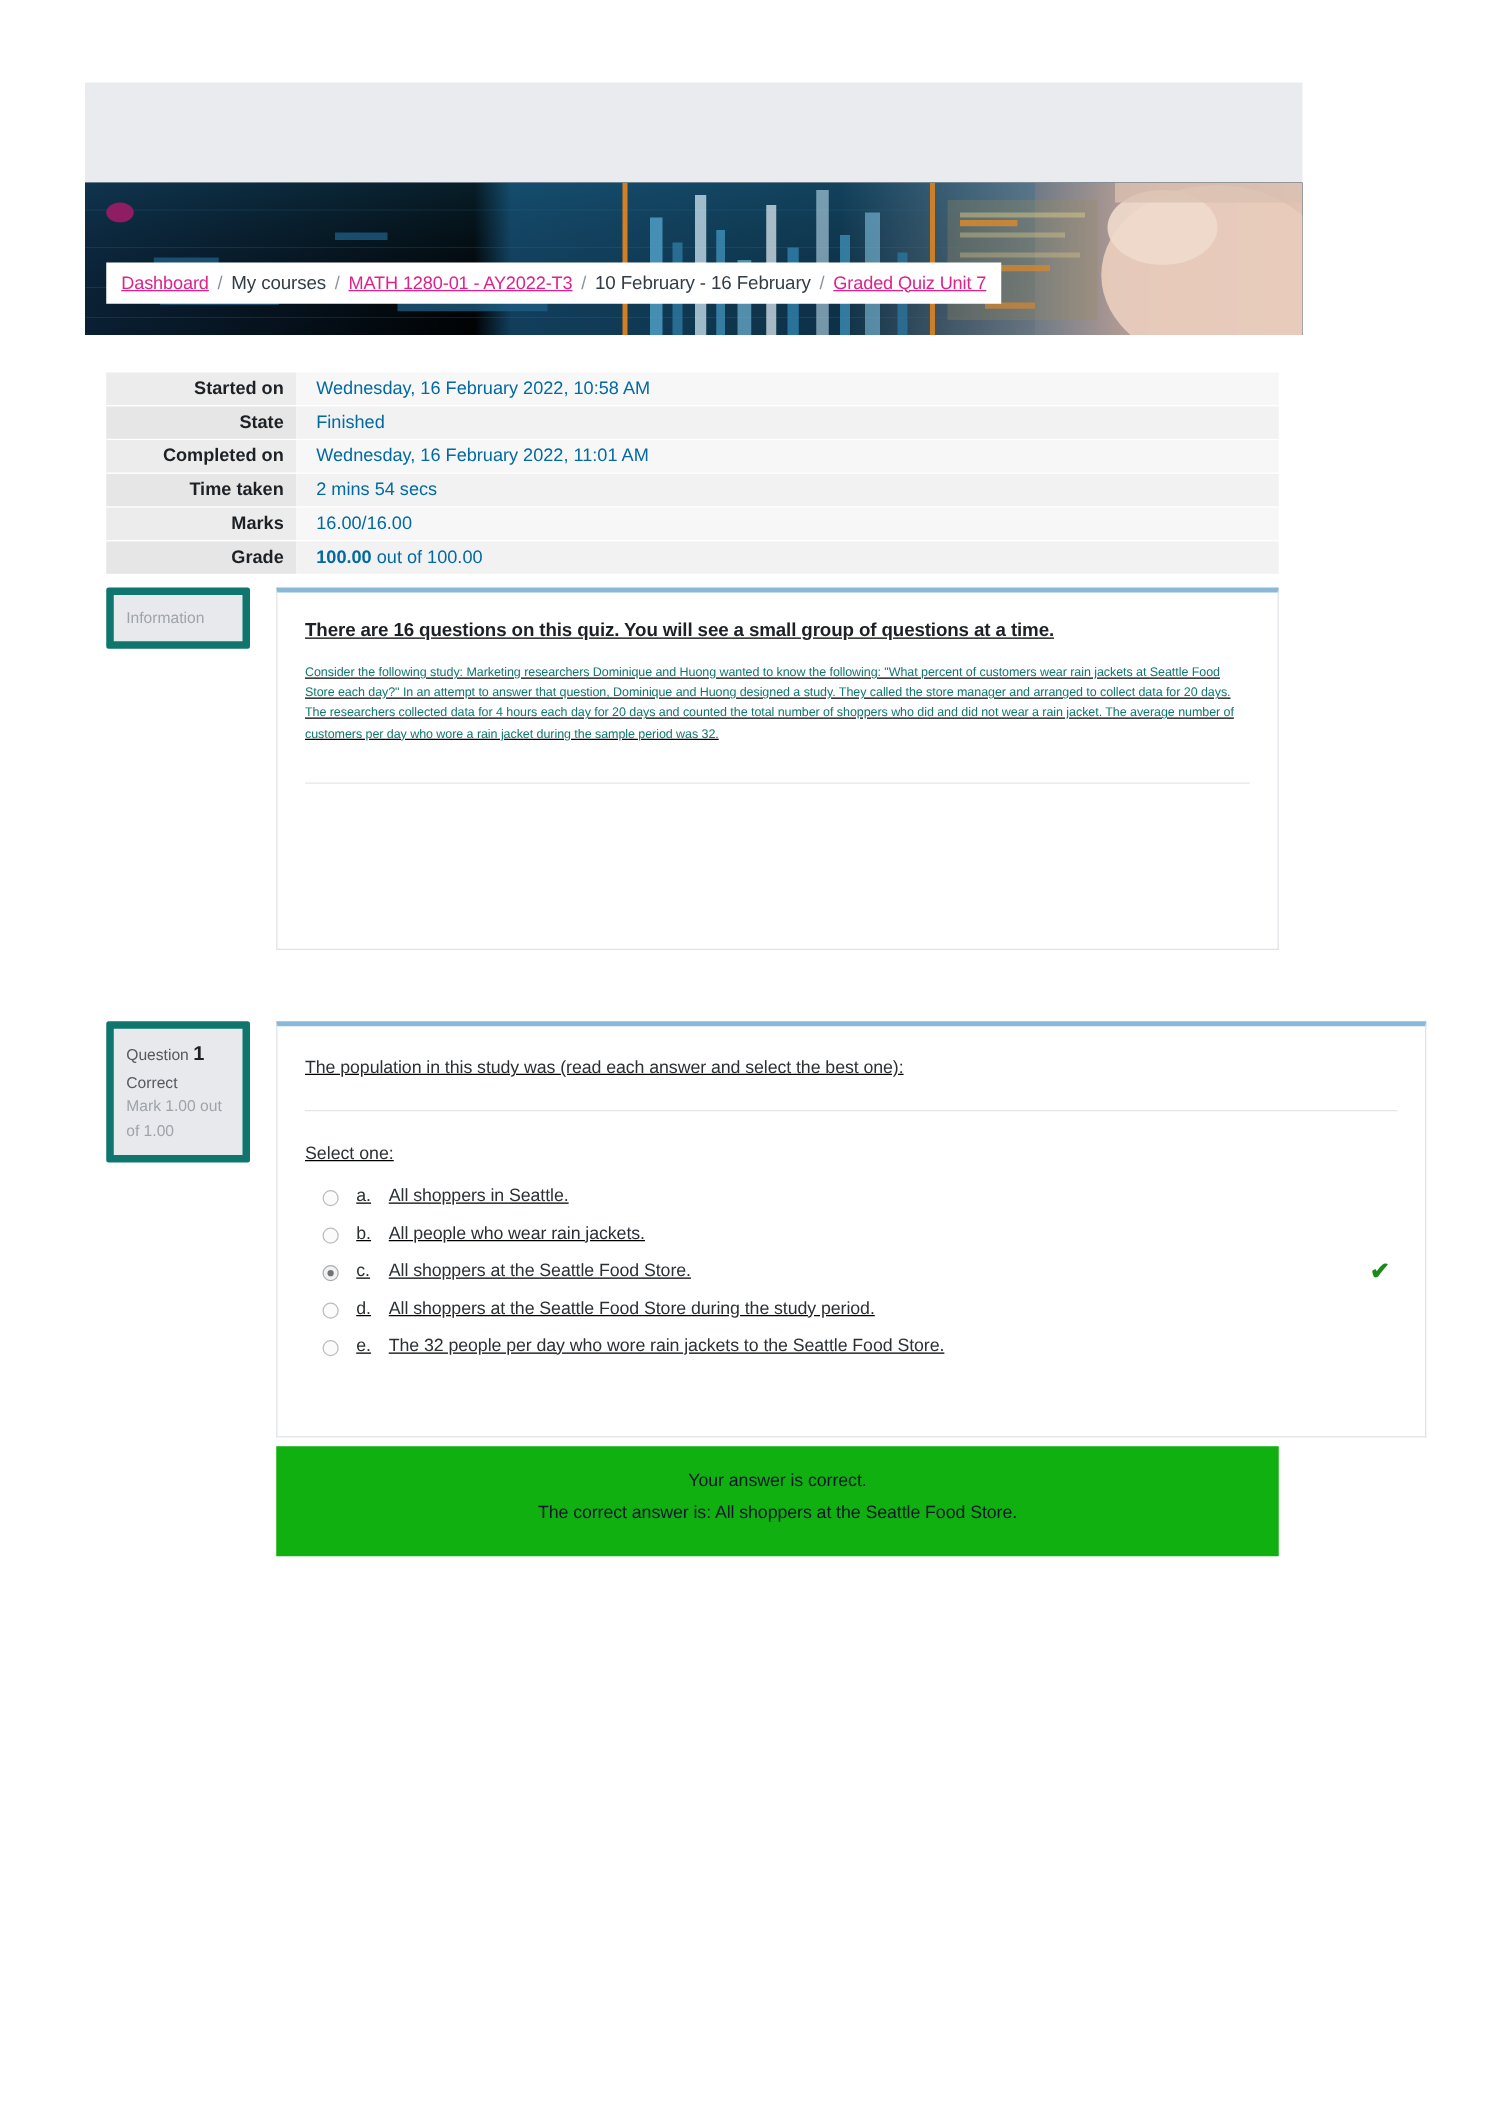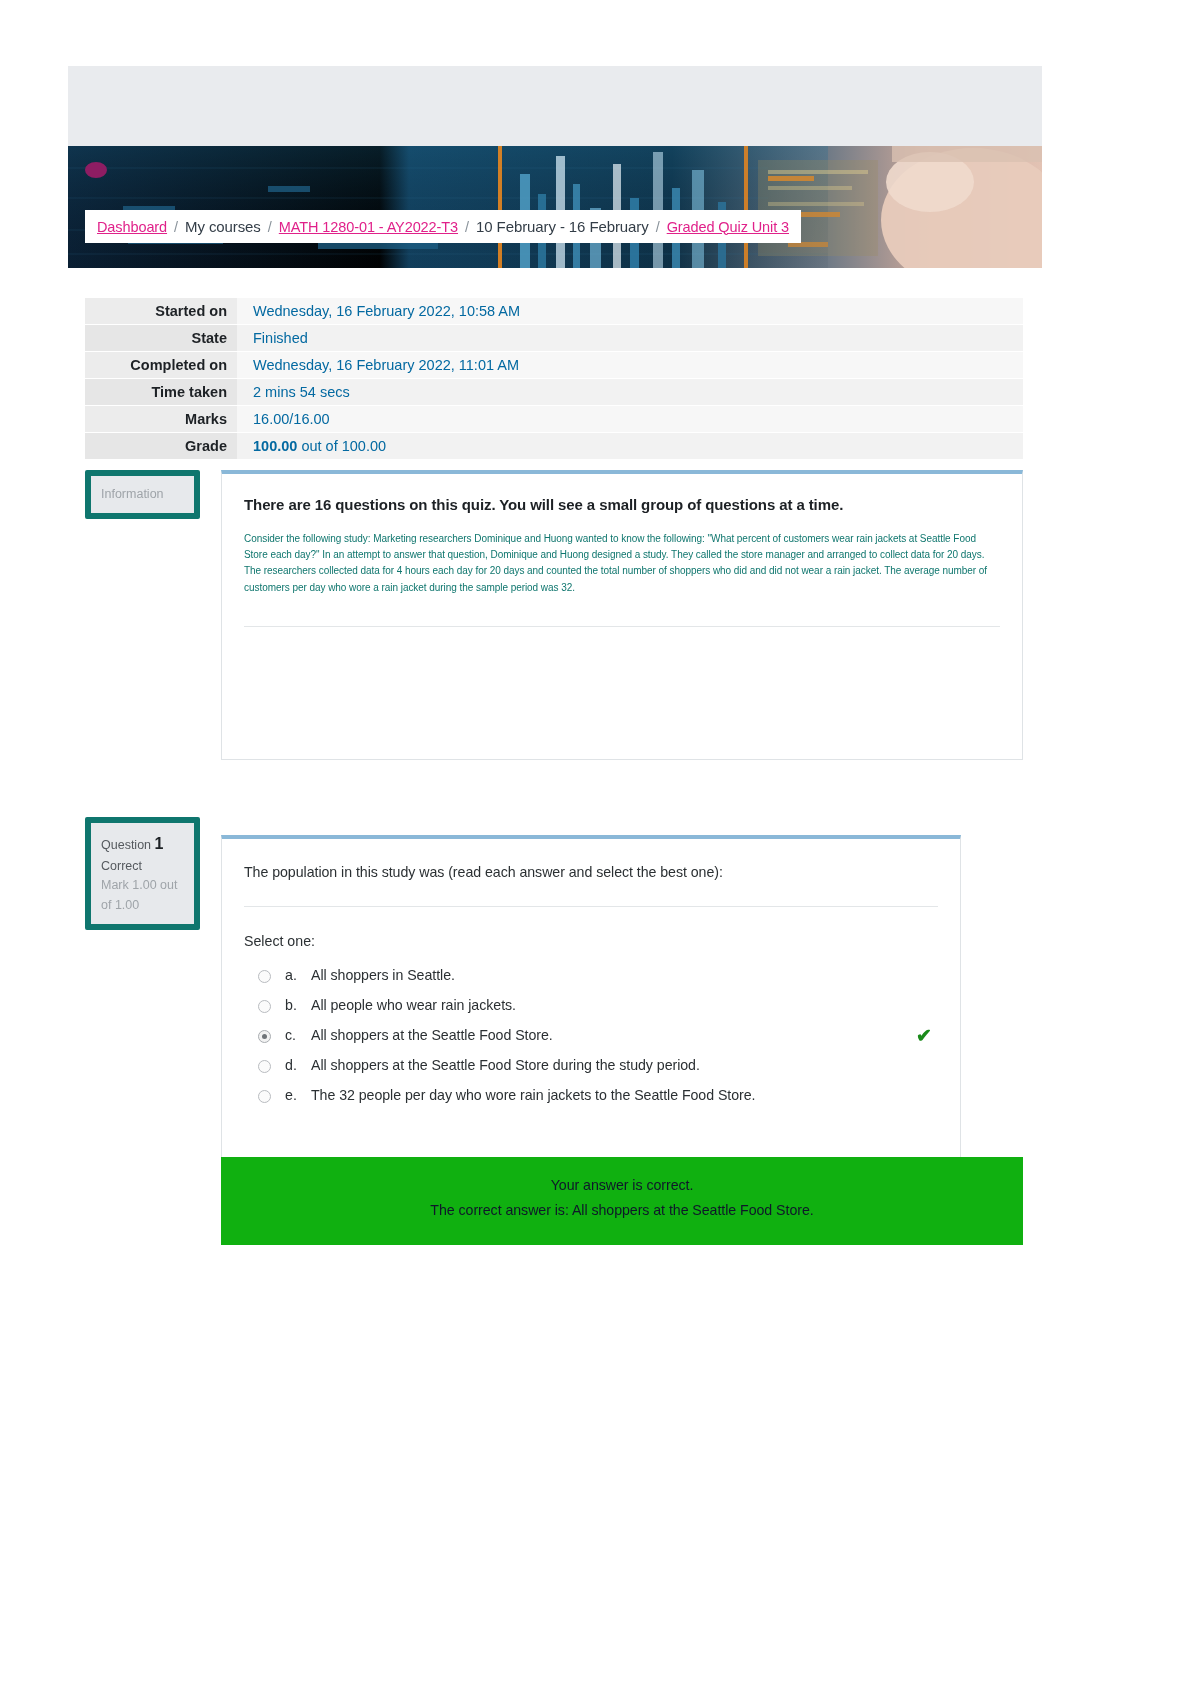--- a/index.html
+++ b/index.html
@@ -83,21 +83,21 @@
   .sidebox .mark { color:#9fa4a9; }
 
   
   .card {
     position: absolute;
     background: #ffffff;
     border: 1px solid #dfe3e6;
     border-top: 4px solid #8ab8d8;
   }
 
-  .card-inner { padding: 22px 22px 20px 22px; }
+  .card-inner { padding: 22px 22px 20px 22px; text-decoration: underline; }
 
   .info-head {
     font-size: 15px; font-weight: bold; color: #1d2125;
     margin-bottom: 18px; letter-spacing: -0.1px;
   }
   .info-body {
     font-size: 10px; color: #0f766e; line-height: 1.62;
     letter-spacing: -0.05px;
   }
   .hr-light { border: 0; border-top: 1px solid #e3e6e8; margin: 30px 0 0 0; }
@@ -225,21 +225,21 @@
 
   <nav class="breadcrumb-wrap">
     <a class="bc-link" href="#">Dashboard</a>
     <span class="bc-sep">/</span>
     <span class="bc-plain">My courses</span>
     <span class="bc-sep">/</span>
     <a class="bc-link" href="#">MATH 1280-01 - AY2022-T3</a>
     <span class="bc-sep">/</span>
     <span class="bc-plain">10 February - 16 February</span>
     <span class="bc-sep">/</span>
-    <a class="bc-link" href="#">Graded Quiz Unit 3</a>
+    <a class="bc-link" href="#">Graded Quiz Unit 7</a>
   </nav>
 
   <table class="summary">
     <tbody>
       <tr>
         <td class="lbl">Started on</td>
         <td class="val">Wednesday, 16 February 2022, 10:58 AM</td>
       </tr>
       <tr>
         <td class="lbl">State</td>
@@ -275,21 +275,21 @@
       <hr class="hr-light">
     </div>
   </div>
 
   <div class="sidebox" style="left:85px; top:817px;">
     <div class="qnum"><span>Question</span> <b>1</b></div>
     <div class="state">Correct</div>
     <div class="mark">Mark 1.00 out of 1.00</div>
   </div>
 
-  <div class="card" style="left:221px; top:817px; width:740px; height:333px;margin-top:18px;">
+  <div class="card" style="left:221px; top:817px; width:920px; height:333px;">
     <div class="card-inner">
       <div class="qtext">The population in this study was (read each answer and select the best one):</div>
       <hr class="q-divider">
       <div class="select-one">Select one:</div>
 
       <ul class="opt-list">
         <li class="opt">
           <span class="radio"></span>
           <span class="opt-letter">a.</span>
           <span class="opt-text">All shoppers in Seattle.</span>

